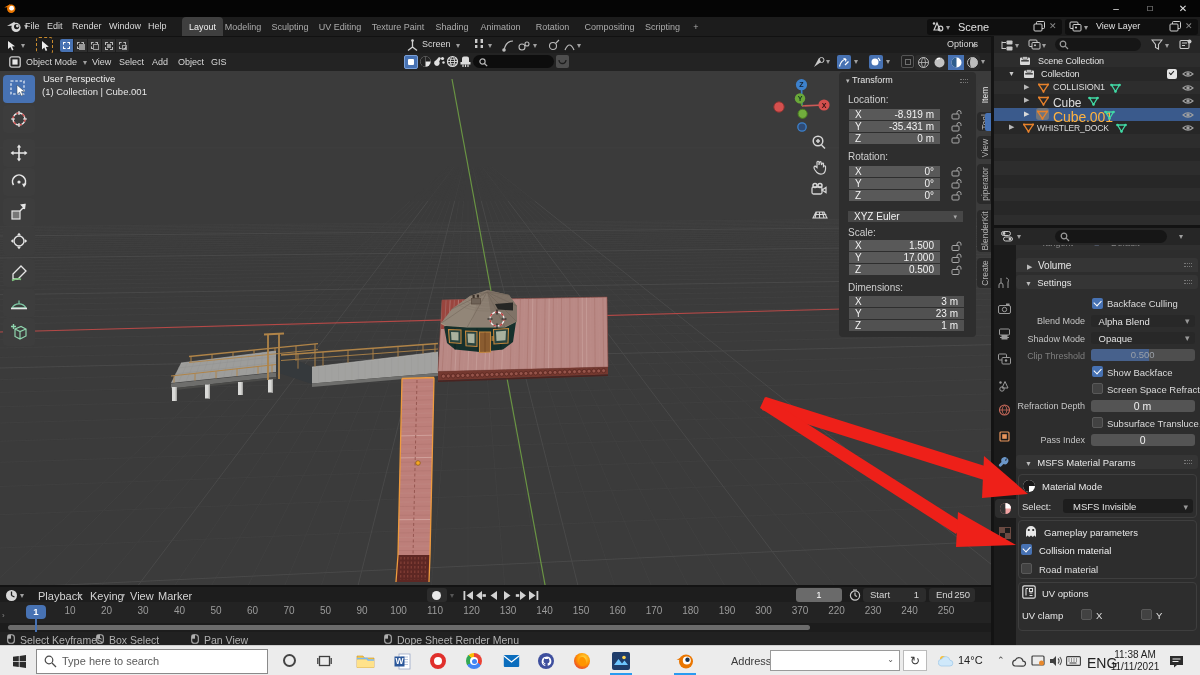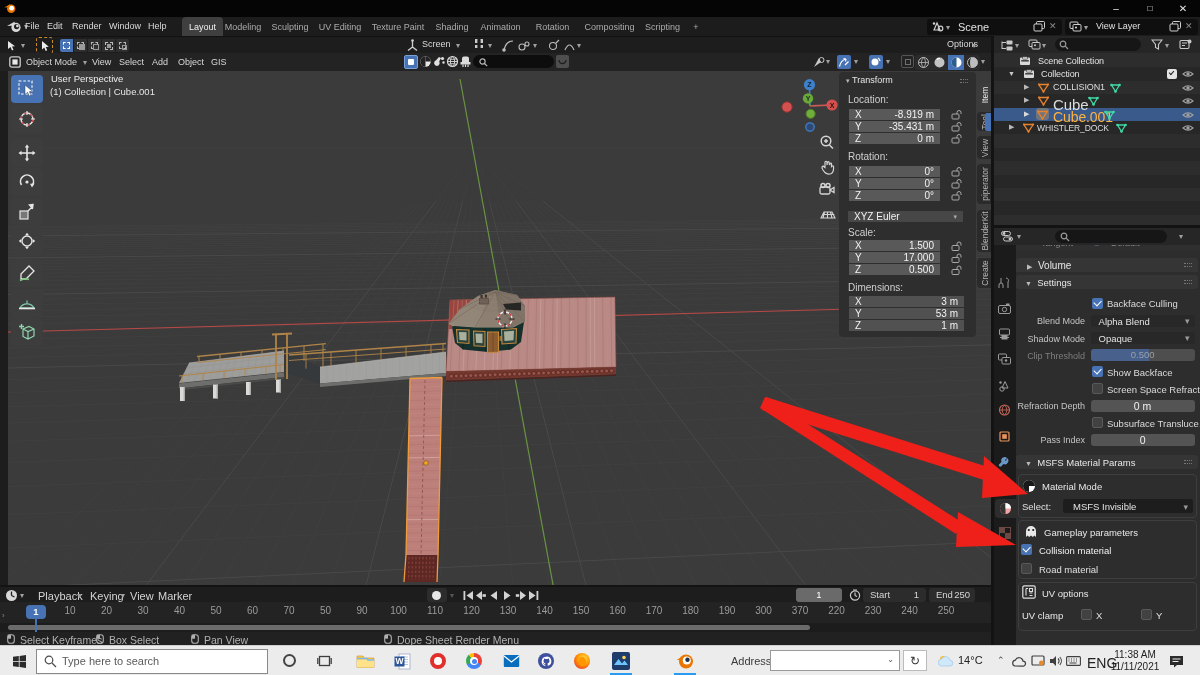--- a/index.html
+++ b/index.html
@@ -19,21 +19,21 @@
   .wtab.active { background:#3f3f3f; color:#f0f0f0; border-radius:4px 4px 0 0; }
   .selbox { position:absolute; top:1.5px; height:16px; background:#0f0f0f; border-radius:3px; color:#e0e0e0; }
 
   
   #toolrow { left:0; top:36px; width:993px; height:17px; background:#1d1d1d; border-top:1px solid #111; color:#d8d8d8; font-size:9px;}
   
   #vpheader { left:0; top:53px; width:993px; height:18px; background:#232323; color:#d8d8d8; font-size:9px; }
   #vpheader .m { position:absolute; top:2px; }
 
   
-  #viewport { left:8px; top:71px; width:993px; height:515px; background:#3b3b3b; overflow:hidden;text-align:right; }
+  #viewport { left:0; top:71px; width:993px; height:515px; background:#3b3b3b; overflow:hidden;text-align:right; }
 
   
   #npanel { left:839px; top:72px; width:137px; height:265px; background:#2e2e2e; border-radius:4px; font-size:10px; color:#d0d0d0; }
   .nfield { position:absolute; left:10px; width:91px; height:11px; background:#595959; color:#f2f2f2; font-size:10px; line-height:11.5px; }
   .nfield .fl { position:absolute; left:6px; }
   .nfield .fv { position:absolute; right:6px; }
   .nlabel { position:absolute; left:9px; font-size:10px; color:#cfcfcf; }
 
   
   #outliner { left:993px; top:36px; width:207px; height:191px; background:#2d2d2d; font-size:9px; color:#dedede; letter-spacing:-0.1px; }
@@ -796,21 +796,21 @@
         <span class="fl">Z</span>
         <span class="fv">0.500</span>
       </div>
       <div class="nlabel" style="top:210px">Dimensions:</div>
       <div class="nfield" style="top:224px;left:10px;width:115px;background:#515151">
         <span class="fl">X</span>
         <span class="fv">3 m</span>
       </div>
       <div class="nfield" style="top:236px;left:10px;width:115px;background:#515151">
         <span class="fl">Y</span>
-        <span class="fv">53 m</span>
+        <span class="fv">23 m</span>
       </div>
       <div class="nfield" style="top:248px;left:10px;width:115px;background:#515151">
         <span class="fl">Z</span>
         <span class="fv">1 m</span>
       </div>
       <svg class="abs" style="left:111px;top:0" width="12" height="262" viewBox="0 0 12 262">
         <g transform="translate(1,38)" stroke="#a8a8a8" fill="none" stroke-width="1">
           <rect x="1" y="4" width="7" height="5" rx="1"></rect>
           <path d="M6,4 l0,-1.5 a2,2 0 0 1 4,0 l0,1.5"></path>
         </g>
@@ -961,21 +961,21 @@
         <path d="M1,5 Q6,0.5 11,5 Q6,9.5 1,5 Z" fill="none" stroke="#a0a0a0" stroke-width="1.1"></path>
         <circle cx="6" cy="5" r="1.7" fill="#a0a0a0"></circle>
       </svg>
       <span class="abs" style="left:31px;top:60.2px;font-size:7px;color:#b9b9b9">▶</span>
       <svg class="abs" style="left:45px;top:60.2px" width="11" height="10" viewBox="0 0 11 10">
         <path d="M5.5,8.7 L10.2,1.5 L0.8,1.5 Z" fill="none" stroke="#e8822c" stroke-width="1.3"></path>
         <circle cx="5.5" cy="8.7" r="1" fill="#e8822c"></circle>
         <circle cx="10" cy="1.5" r="1" fill="#e8822c"></circle>
         <circle cx="1" cy="1.5" r="1" fill="#e8822c"></circle>
       </svg>
-      <span class="abs" style="left:60px;top:59.7px;font-size:15px;color:#dcdcdc">Cube</span>
+      <span class="abs" style="left:60px;top:59.7px;font-size:12px;color:#dcdcdc">Cube</span>
       <svg class="abs" style="left:95px;top:60.2px" width="11" height="10" viewBox="0 0 11 10">
         <path d="M1.5,2 L9.5,2 L5.5,8.5 Z" fill="none" stroke="#41d9a5" stroke-width="1.3"></path>
         <circle cx="1.5" cy="2" r="1.3" fill="#41d9a5"></circle>
         <circle cx="9.5" cy="2" r="1.3" fill="#41d9a5"></circle>
         <circle cx="5.5" cy="8.5" r="1.3" fill="#41d9a5"></circle>
       </svg>
       <svg class="abs" style="left:189px;top:60.2px" width="12" height="10" viewBox="0 0 12 10">
         <path d="M1,5 Q6,0.5 11,5 Q6,9.5 1,5 Z" fill="none" stroke="#a0a0a0" stroke-width="1.1"></path>
         <circle cx="6" cy="5" r="1.7" fill="#a0a0a0"></circle>
       </svg>

